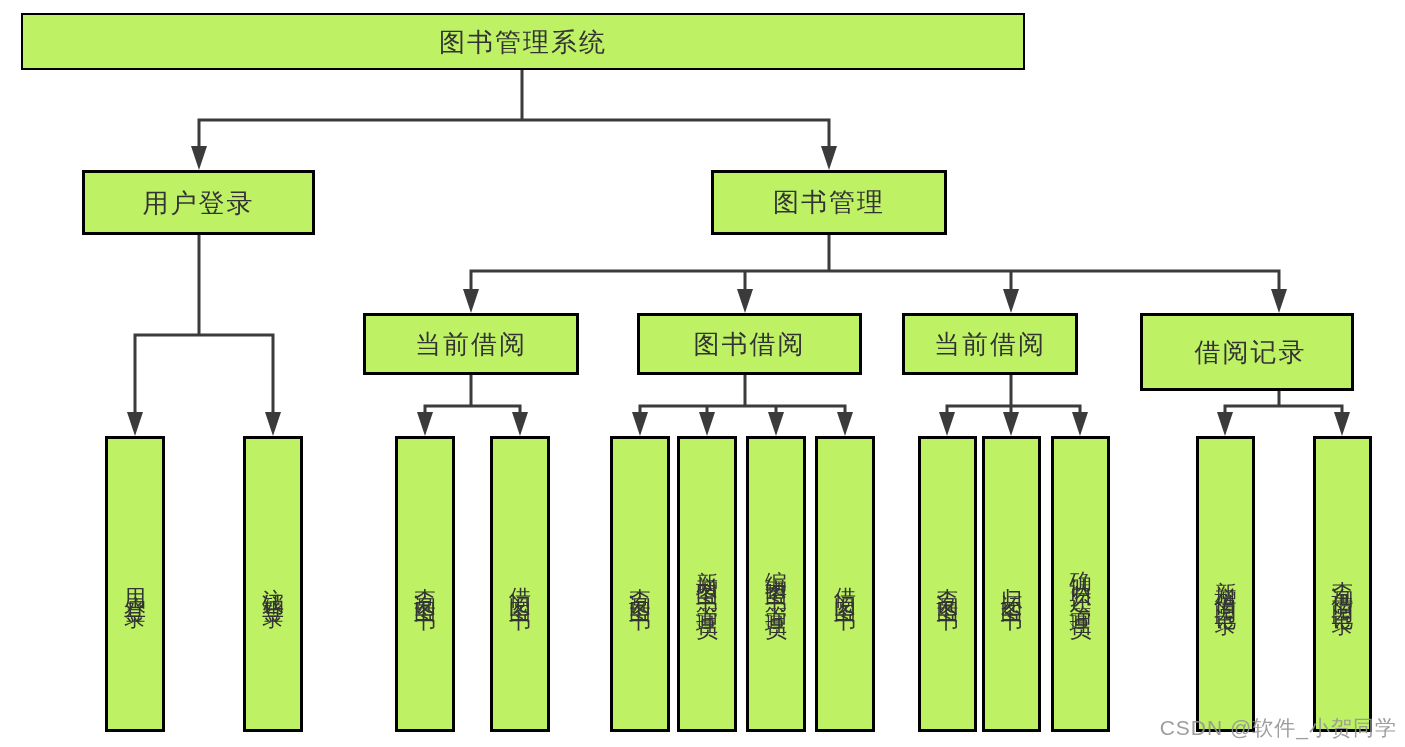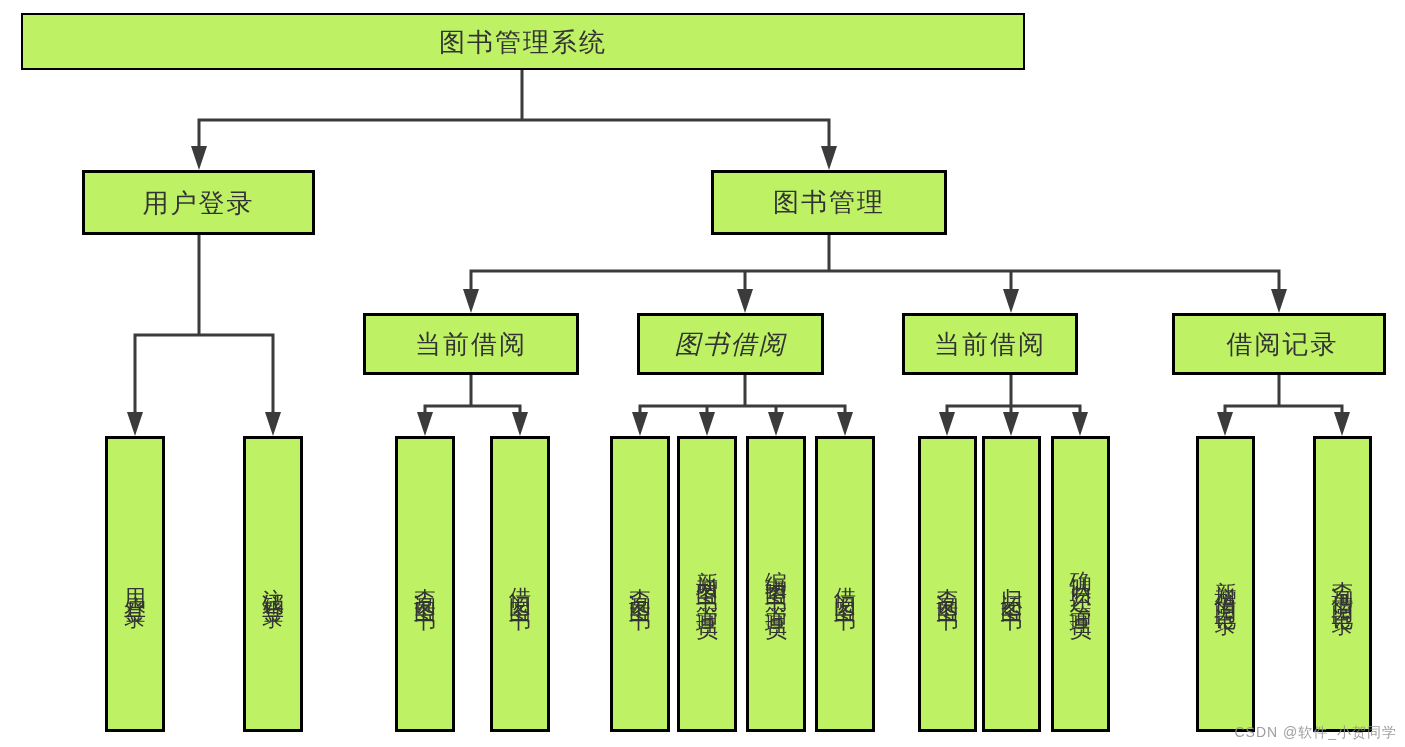--- a/index.html
+++ b/index.html
@@ -42,21 +42,21 @@
   .node.vert {
     writing-mode: vertical-lr;
     text-orientation: mixed;
     font-size: 22px;
     letter-spacing: 7px;
   }
   .watermark {
     position: absolute;
     right: 8px;
     bottom: 5px;
-    font-size: 14px;
+    font-size: 21px;
     color: rgba(148, 148, 148, 0.9);
     letter-spacing: 1px;
     z-index: 3;
     white-space: nowrap;
   }
 </style>
 </head>
 <body>
 
 <div id="canvas">
@@ -93,23 +93,23 @@
       <polygon points="1334,412 1350,412 1342,436"></polygon>
     </g>
   </svg>
 
   <div class="node root" style="left:21px; top:13px; width:1004px; height:57px;">图书管理系统</div>
 
   <div class="node" style="left:82px; top:170px; width:233px; height:65px;">用户登录</div>
   <div class="node" style="left:711px; top:170px; width:236px; height:65px;font-family:Liberation Serif, serif;">图书管理</div>
 
   <div class="node" style="left:363px; top:313px; width:216px; height:62px;">当前借阅</div>
-  <div class="node" style="left:637px; top:313px; width:187px; height:62px;font-style:italic;">图书借阅</div>
+  <div class="node" style="left:637px; top:313px; width:225px; height:62px;">图书借阅</div>
   <div class="node" style="left:902px; top:313px; width:176px; height:62px;">当前借阅</div>
-  <div class="node" style="left:1172px; top:313px; width:214px; height:62px;padding-left:7px;">借阅记录</div>
+  <div class="node" style="left:1140px; top:313px; width:214px; height:78px;padding-left:7px;">借阅记录</div>
 
   <div class="node vert" style="left:105px; top:436px; width:60px; height:296px;">用户登录</div>
   <div class="node vert" style="left:243px; top:436px; width:60px; height:296px;">注销登录</div>
 
   <div class="node vert" style="left:395px; top:436px; width:60px; height:296px;">查询图书</div>
   <div class="node vert" style="left:490px; top:436px; width:60px; height:296px;">借阅图书</div>
 
   <div class="node vert" style="left:610px; top:436px; width:60px; height:296px;">查询图书</div>
   <div class="node vert" style="left:677px; top:436px; width:60px; height:296px;">新增图书（管理员）</div>
   <div class="node vert" style="left:746px; top:436px; width:60px; height:296px;">编辑图书（管理员）</div>

